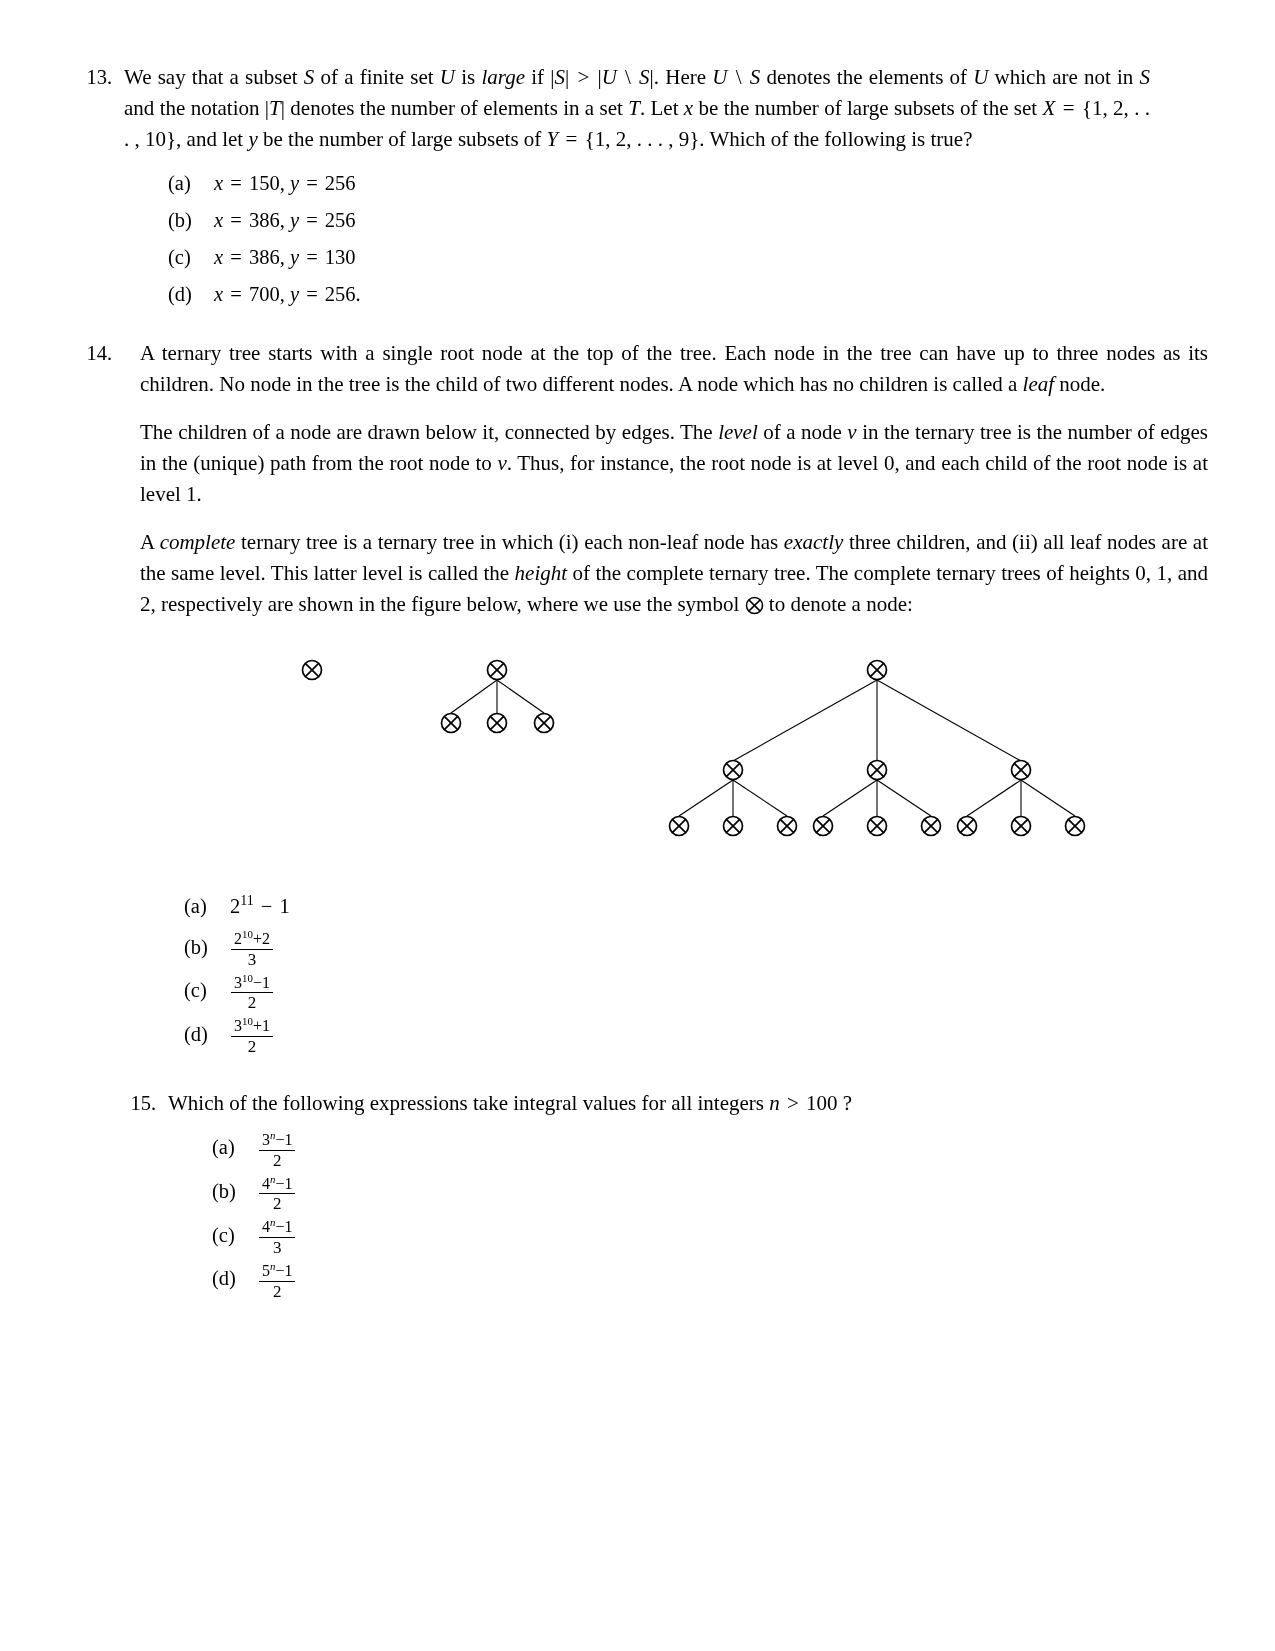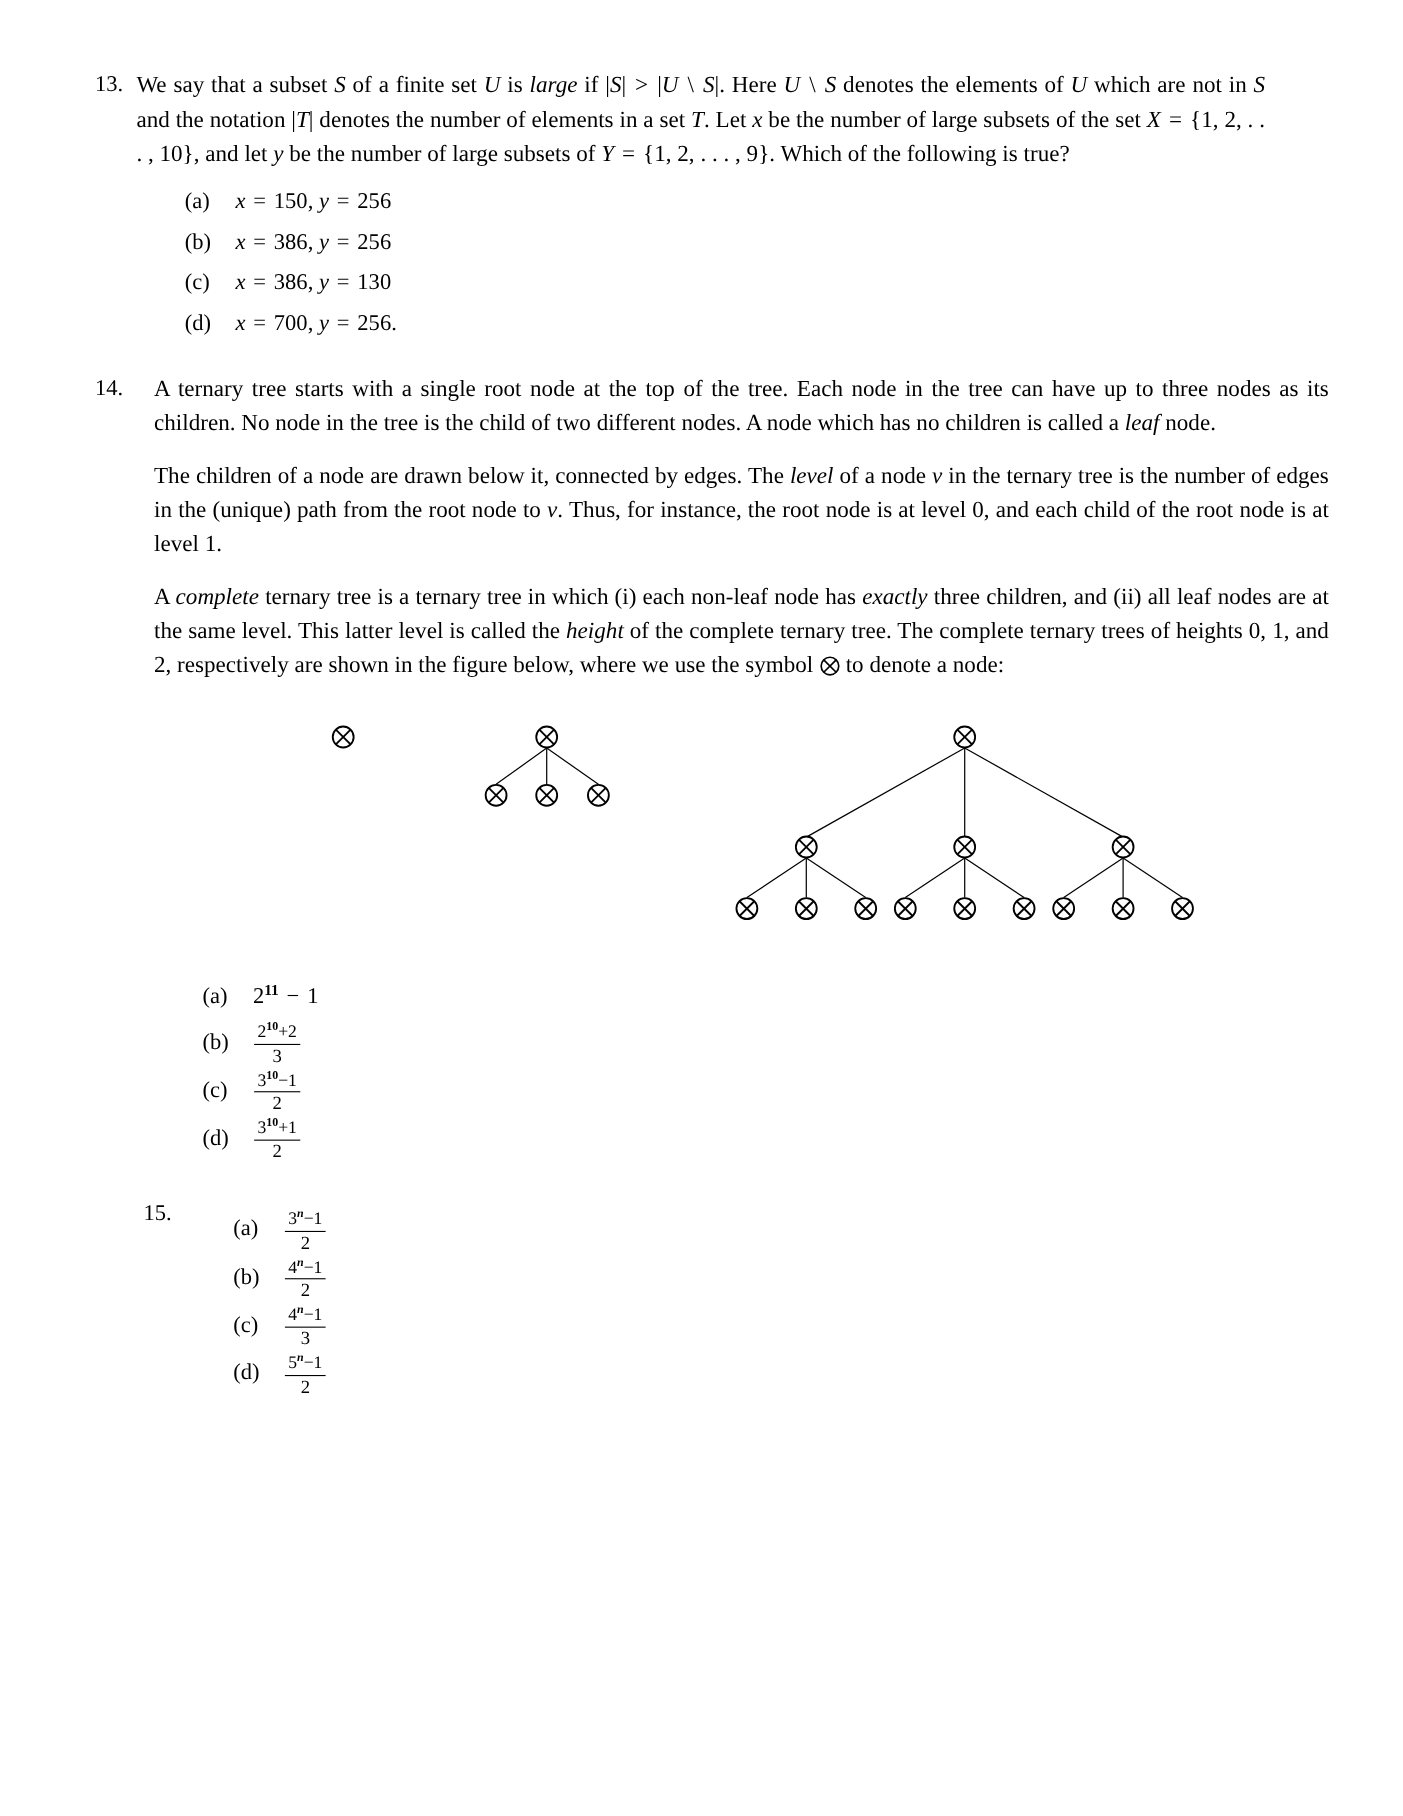--- a/index.html
+++ b/index.html
@@ -80,21 +80,20 @@
 
   
   .mi { font-family: "Liberation Serif","DejaVu Serif",serif; font-style: italic; }
   .mn { font-family: "Liberation Serif","DejaVu Serif",serif; font-style: normal; }
   .mo { font-style: normal; padding: 0 2px; }
   .it { font-style: italic; }
   sup.exp {
     font-size: 0.68em;
     vertical-align: super;
     line-height: 0;
-    font-weight: bold;
   }
   .frac {
     display: inline-block;
     vertical-align: -0.55em;
     text-align: center;
     line-height: 1.05;
     margin: 0 1px;
   }
   .frac .num {
     display: block;
@@ -289,20 +288,23 @@
               </span>
             </span>
           </div>
         </div>
       </div>
     </div>
 
     <div class="question" style="margin-top:26px;margin-left:44px;">
       <div class="qnum">15.</div>
       <div class="qbody">
+        <p class="para">
+          Which of the following expressions take integral values for all integers <span class="mi">n</span> <span class="mo">&gt;</span> <span class="mn">100</span> ?
+        </p>
 
         <div class="options frac-list">
           <div class="opt">
             <span class="opt-label">(a)</span>
             <span class="opt-body">
               <span class="frac">
                 <span class="num">3<sup class="exp"><span class="mi">n</span></sup>−1</span>
                 <span class="den">2</span>
               </span>
             </span>

